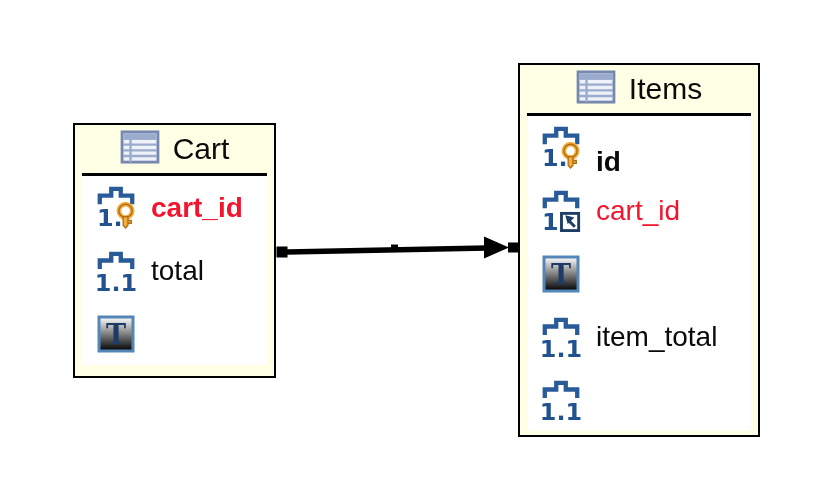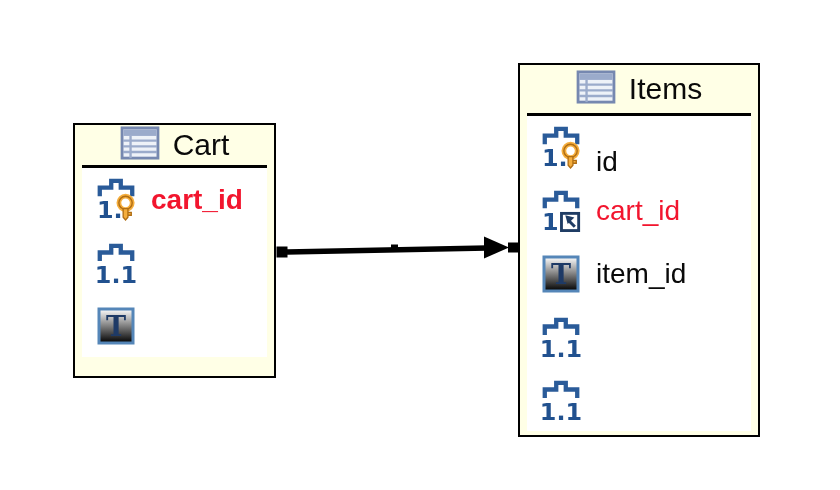--- a/index.html
+++ b/index.html
@@ -21,25 +21,25 @@
   .card-title { font-size:30px; color:#0a0a0a; white-space:nowrap; }
   .card-divider { height:3px; background: var(--table-border, #000); margin:0 7px; }
   .card-body { background:#fff; margin:0 7px; }
   .field-row {
     display:flex; align-items:center; height:63px;
     padding-left:11px; gap:12px;
   }
   .type-icon-box { width:46px; flex:none; display:flex; justify-content:center; align-items:center; }
   .field-label { font-size:28px; color:#0a0a0a; white-space:nowrap; }
   .em-red-bold { color: var(--field-red, #F2152E); font-weight:bold; }
-  .em-bold { font-weight:normal;margin-top:28px; }
+  .em-bold { font-weight:bold;margin-top:28px; }
   .em-red { color: var(--field-red, #F2152E); }
 
   #cart-card  { left:73px;  top:123px; width:203px; height:255px; }
-  #cart-card .card-header { height:40px; }
+  #cart-card .card-header { height:48px; }
   #items-card { left:518px; top:63px;  width:242px; height:374px; }
   #items-card .card-header { height:48px; }
 
   .relationship-layer { position:absolute; left:0; top:0; z-index:5; }
 </style>
 </head>
 <body style="--canvas-background: #FFFFFF; --table-background: #FFFFE6; --table-border: #000000; --field-red: #F2152E; --icon-blue: #2A5B99; --icon-navy: #1F3C64; --key-orange: #F5AE3D; --header-icon-blue-gray: #9BABCB;">
 
 <svg width="0" height="0" style="position:absolute" aria-hidden="true">
   <defs>
@@ -85,20 +85,21 @@
         <span class="field-label em-red-bold">cart_id</span>
       </div>
 
       <div class="field-row">
         <span class="type-icon-box">
           <svg viewBox="0 0 44 46" width="42" height="44">
             <path d="M5 21 V12 H17 V5 H27 V12 H39 V21" fill="none" stroke="#2A5B99" stroke-width="4.5"></path>
             <text x="22" y="44" text-anchor="middle" font-size="25" font-weight="bold" fill="#21518F" font-family="'DejaVu Sans', sans-serif">1.1</text>
           </svg>
         </span>
+        <span class="field-label em-normal">total</span>
       </div>
 
       <div class="field-row">
         <span class="type-icon-box">
           <svg viewBox="0 0 38 38" width="38" height="38">
             <rect x="2" y="2" width="34" height="34" fill="url(#tgrad)" stroke="#5586B8" stroke-width="3"></rect>
             <text x="19" y="29" text-anchor="middle" font-family="'DejaVu Serif', serif" font-weight="bold" font-size="27" fill="#1E3A66">T</text>
           </svg>
         </span>
       </div>
@@ -151,30 +152,30 @@
         <span class="field-label em-red">cart_id</span>
       </div>
 
       <div class="field-row">
         <span class="type-icon-box">
           <svg viewBox="0 0 38 38" width="38" height="38">
             <rect x="2" y="2" width="34" height="34" fill="url(#tgrad)" stroke="#5586B8" stroke-width="3"></rect>
             <text x="19" y="29" text-anchor="middle" font-family="'DejaVu Serif', serif" font-weight="bold" font-size="27" fill="#1E3A66">T</text>
           </svg>
         </span>
-        <span class="field-label em-normal">item_id</span>
       </div>
 
       <div class="field-row">
         <span class="type-icon-box">
           <svg viewBox="0 0 44 46" width="42" height="44">
             <path d="M5 21 V12 H17 V5 H27 V12 H39 V21" fill="none" stroke="#2A5B99" stroke-width="4.5"></path>
             <text x="22" y="44" text-anchor="middle" font-size="25" font-weight="bold" fill="#21518F" font-family="'DejaVu Sans', sans-serif">1.1</text>
           </svg>
         </span>
+        <span class="field-label em-normal">item_total</span>
       </div>
 
       <div class="field-row">
         <span class="type-icon-box">
           <svg viewBox="0 0 44 46" width="42" height="44">
             <path d="M5 21 V12 H17 V5 H27 V12 H39 V21" fill="none" stroke="#2A5B99" stroke-width="4.5"></path>
             <text x="22" y="44" text-anchor="middle" font-size="25" font-weight="bold" fill="#21518F" font-family="'DejaVu Sans', sans-serif">1.1</text>
           </svg>
         </span>
       </div>

